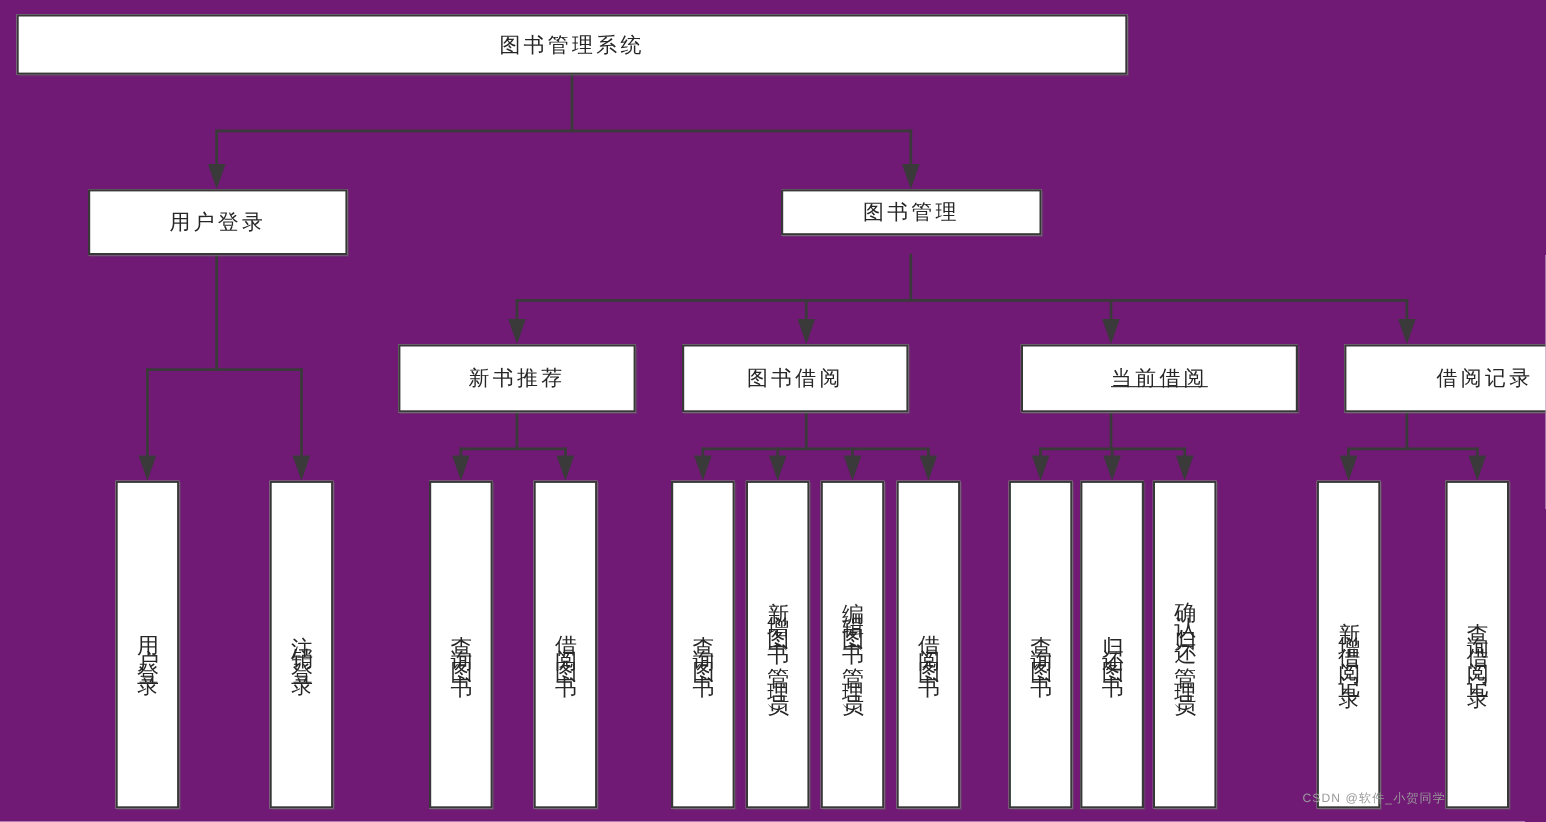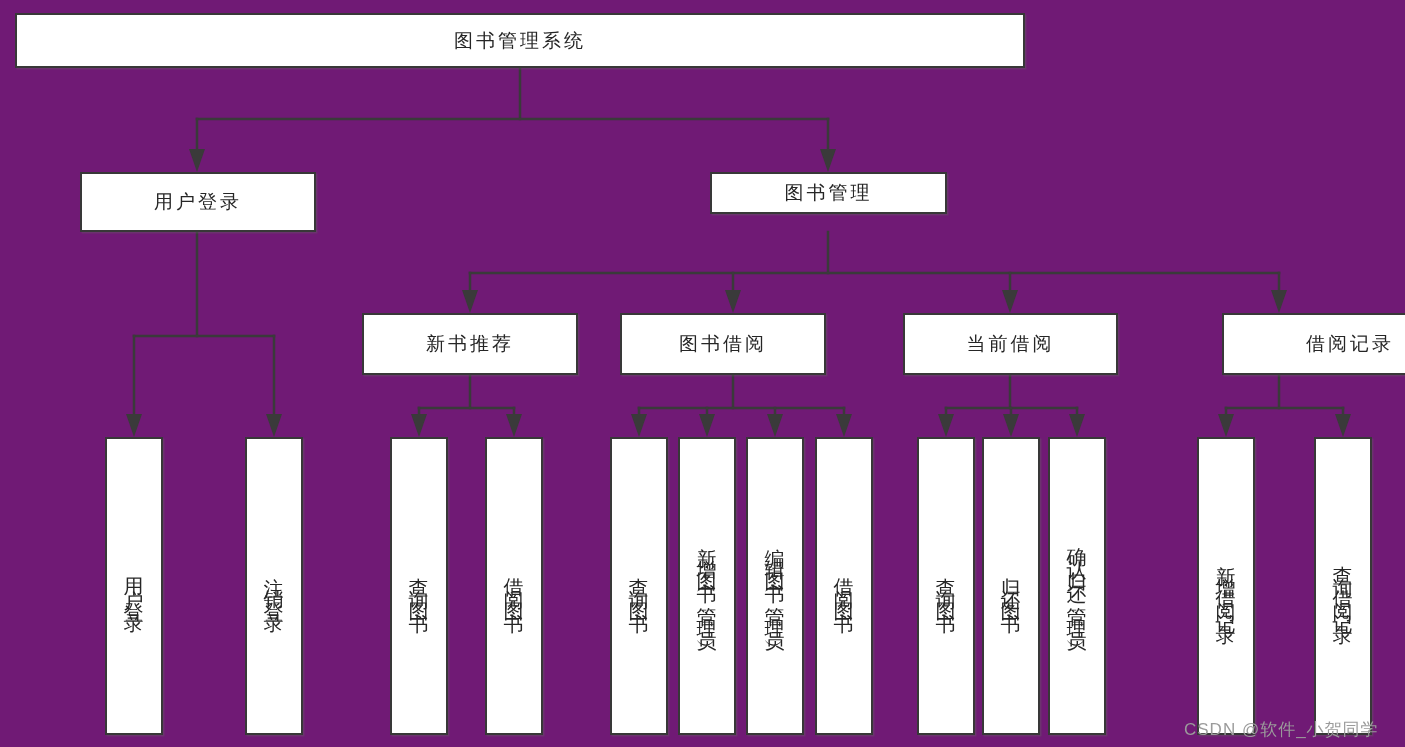--- a/index.html
+++ b/index.html
@@ -18,36 +18,36 @@
     z-index:2;
     color:#262626;
   }
   .h-label{font-size:19px;letter-spacing:3px;white-space:nowrap;}
   .root{left:15px;top:13px;width:1010px;height:55px;}
   .lvl2a{left:80px;top:172px;width:236px;height:60px;}
   .lvl2b{left:710px;top:172px;width:237px;height:42px;}
   .lvl3{top:313px;height:62px;}
   .n-recommend{left:362px;width:216px;}
   .n-borrow{left:620px;width:206px;}
-  .n-current{left:903px;width:215px;}
+  .n-current{left:928px;width:252px;text-decoration:underline;}
   .n-record{left:1222px;width:256px;}
   .leaf{top:437px;width:58px;height:298px;}
   .v-label{
     writing-mode:vertical-rl;
     text-orientation:mixed;
     font-size:20px;
     letter-spacing:12px;
     line-height:1;
     white-space:nowrap;
   }
   .watermark{
     position:absolute;
     left:1184px;top:718px;
     z-index:3;
-    font-size:17px;
+    font-size:11px;
     letter-spacing:1px;
     color:#9b9b9b;
     white-space:nowrap;
   }
 </style>
 </head>
 <body>
 
 <div id="canvas">
 

